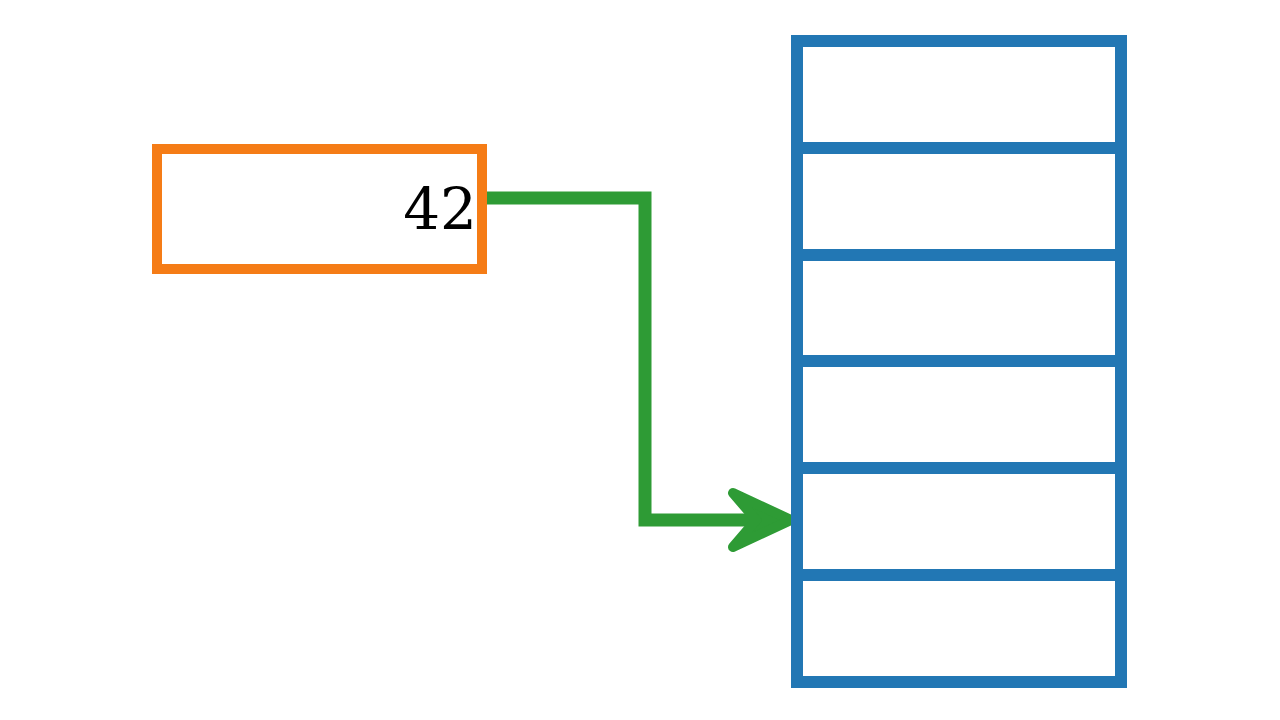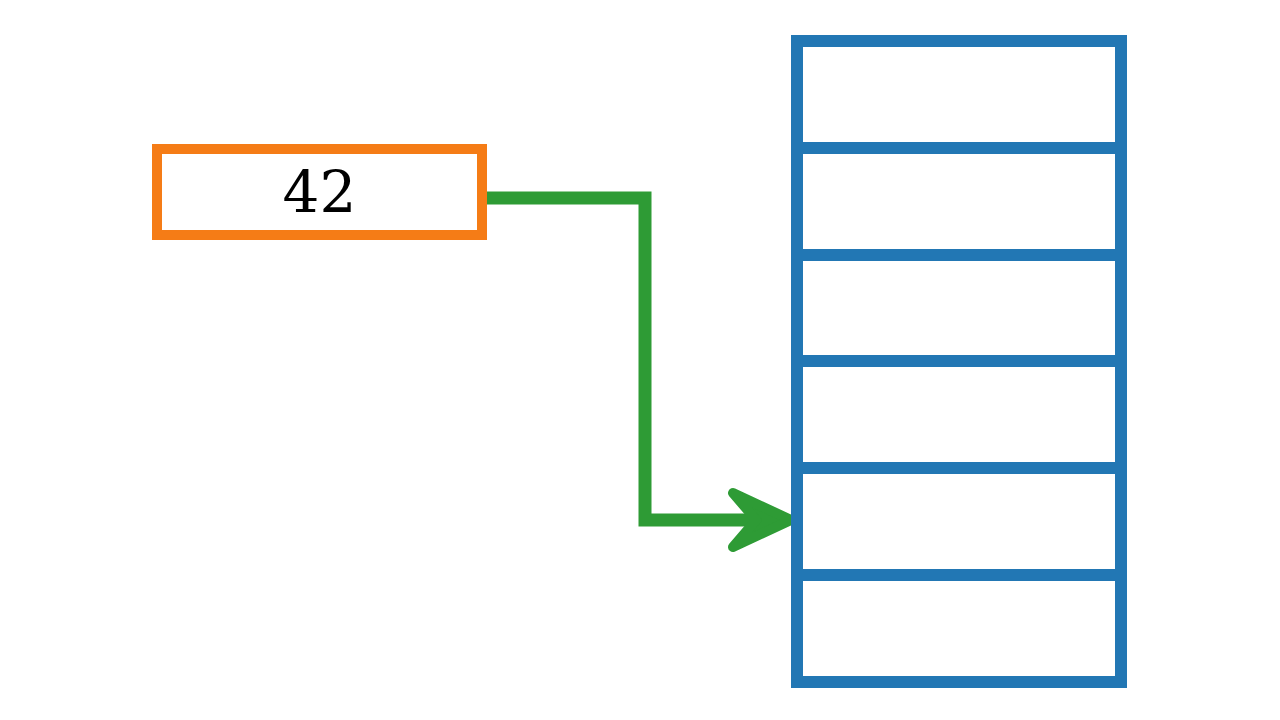--- a/index.html
+++ b/index.html
@@ -60,21 +60,21 @@
   }
   .stack-cell + .stack-cell {
     margin-top: 0;
   }
 </style>
 </head>
 <body>
 
 <div id="canvas" style="width: 1280px; height: 720px; background: rgb(255, 255, 255);">
 
-  <div class="value-box" id="source-box" style="left: 152px; top: 144px; width: 335px; height: 96px; border: 10px solid rgb(245, 124, 22);">
+  <div class="value-box" id="source-box" style="left: 152px; top: 144px; width: 335px; height: 130px; border: 10px solid rgb(245, 124, 22); justify-content: flex-end;">
     <span class="value-box-label" id="source-box-label" style="font-size: 58px; color: rgb(0, 0, 0);">42</span>
   </div>
 
   <svg id="connector-layer" viewBox="0 0 1280 720" xmlns="http://www.w3.org/2000/svg">
     <polyline id="connector-path" fill="none" stroke-linecap="butt" stroke-linejoin="miter" points="487,198 645,198 645,520 762,520" stroke="#2e9b35" stroke-width="13"></polyline>
     <path id="connector-arrowhead" stroke-linejoin="round" stroke-linecap="round" d="M 791 520 L 733 493 L 756.2 520 L 733 547 Z" fill="#2e9b35" stroke="#2e9b35" stroke-width="10"></path>
   </svg>
 
   <div class="stack" id="stack" style="left: 791px; top: 35px; width: 336px; height: 653px; border: 12px solid rgb(34, 119, 180); background: rgb(34, 119, 180); gap: 12px;">
       <div class="stack-cell" style="background: rgb(255, 255, 255);"><span></span></div>

